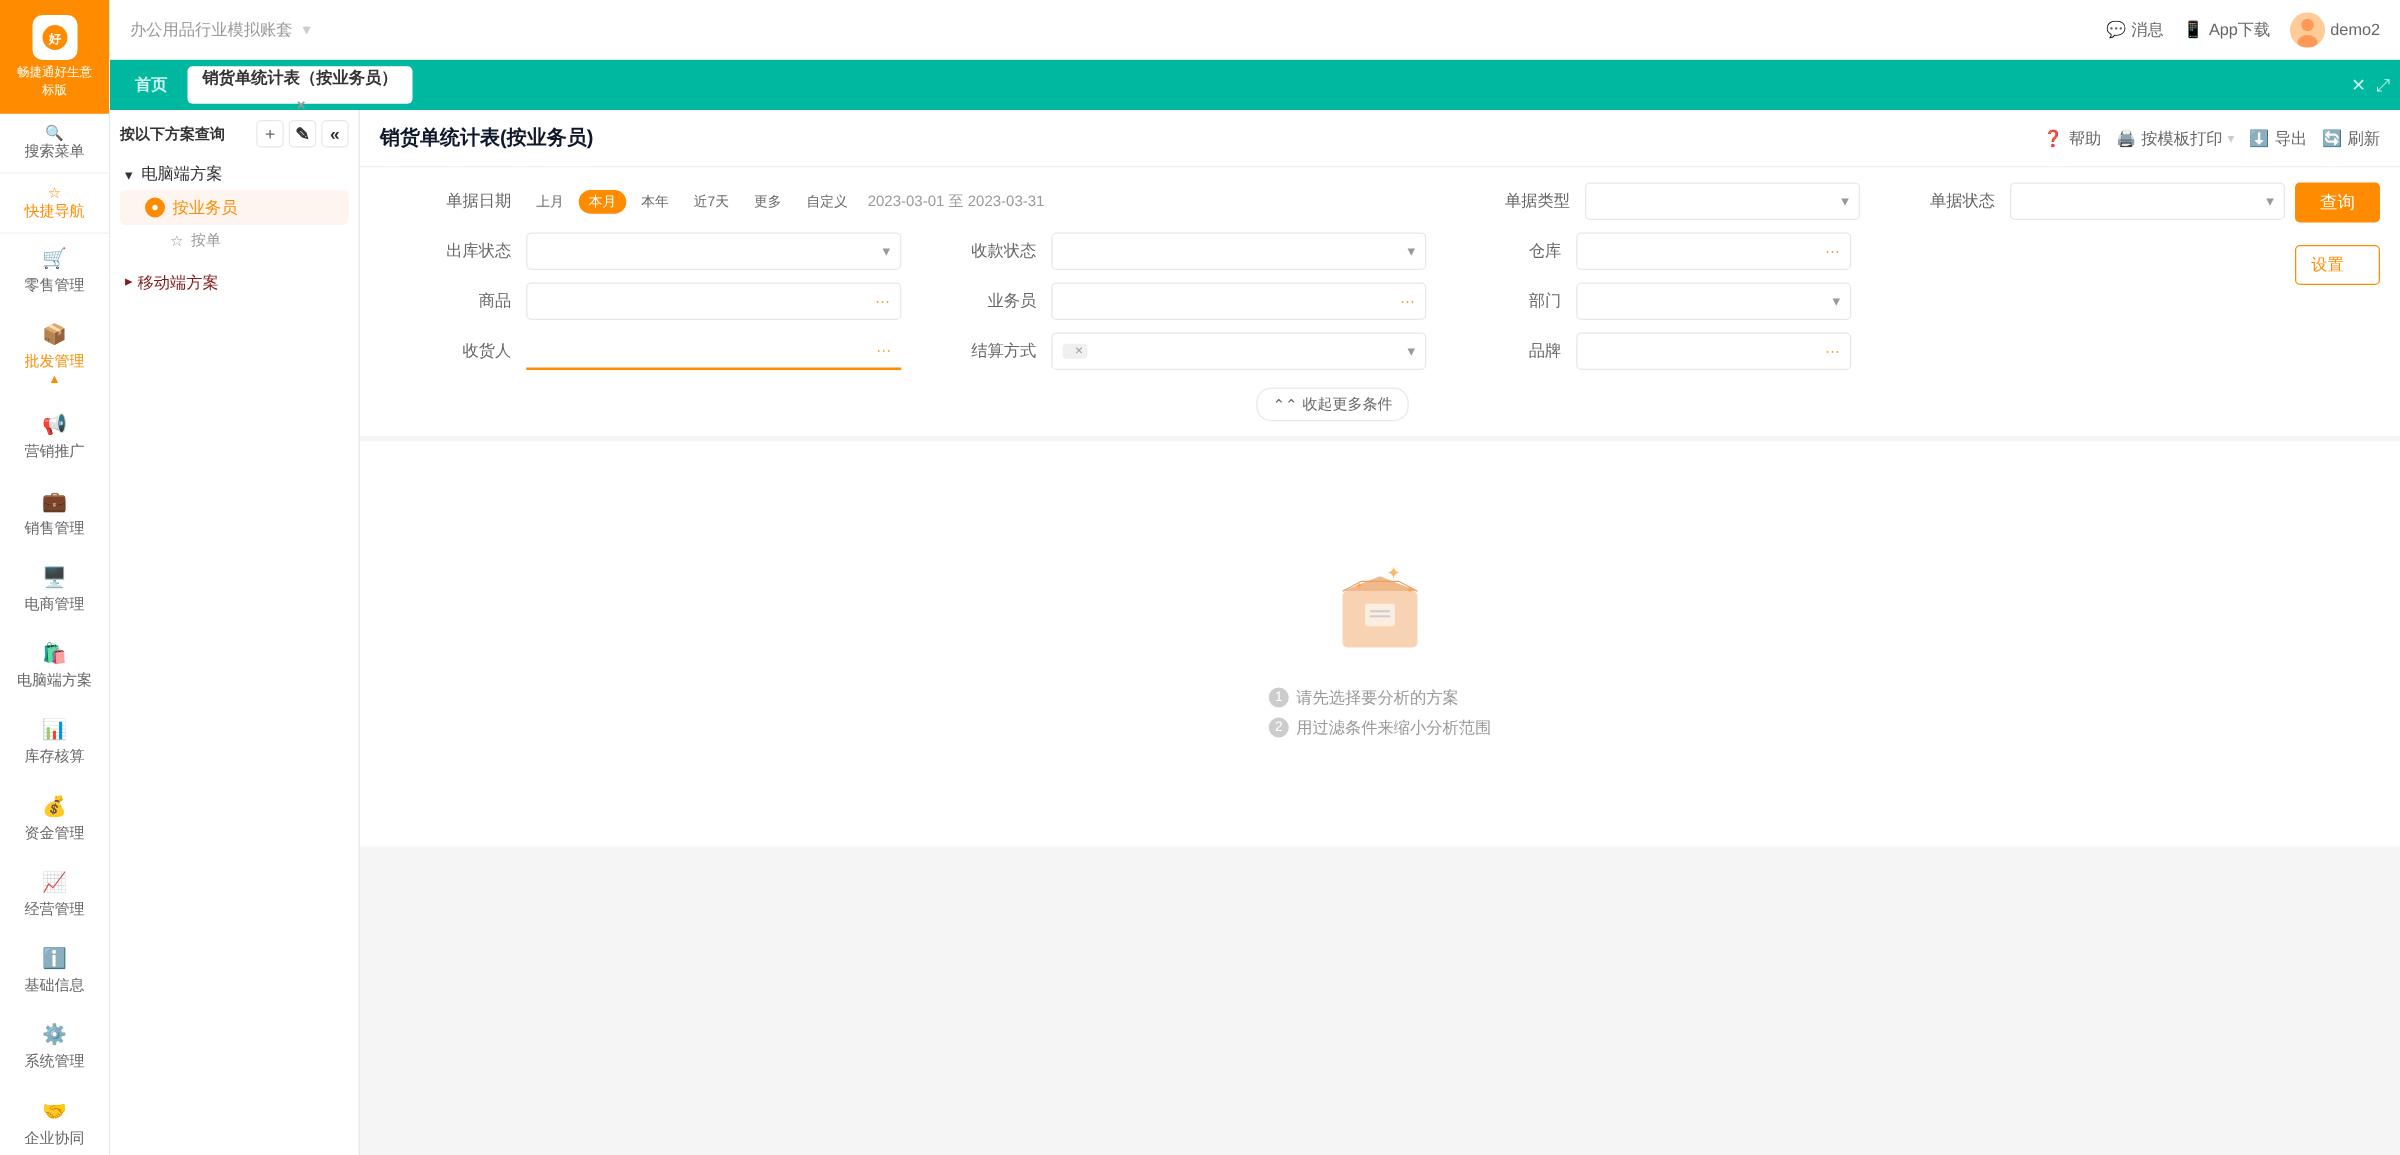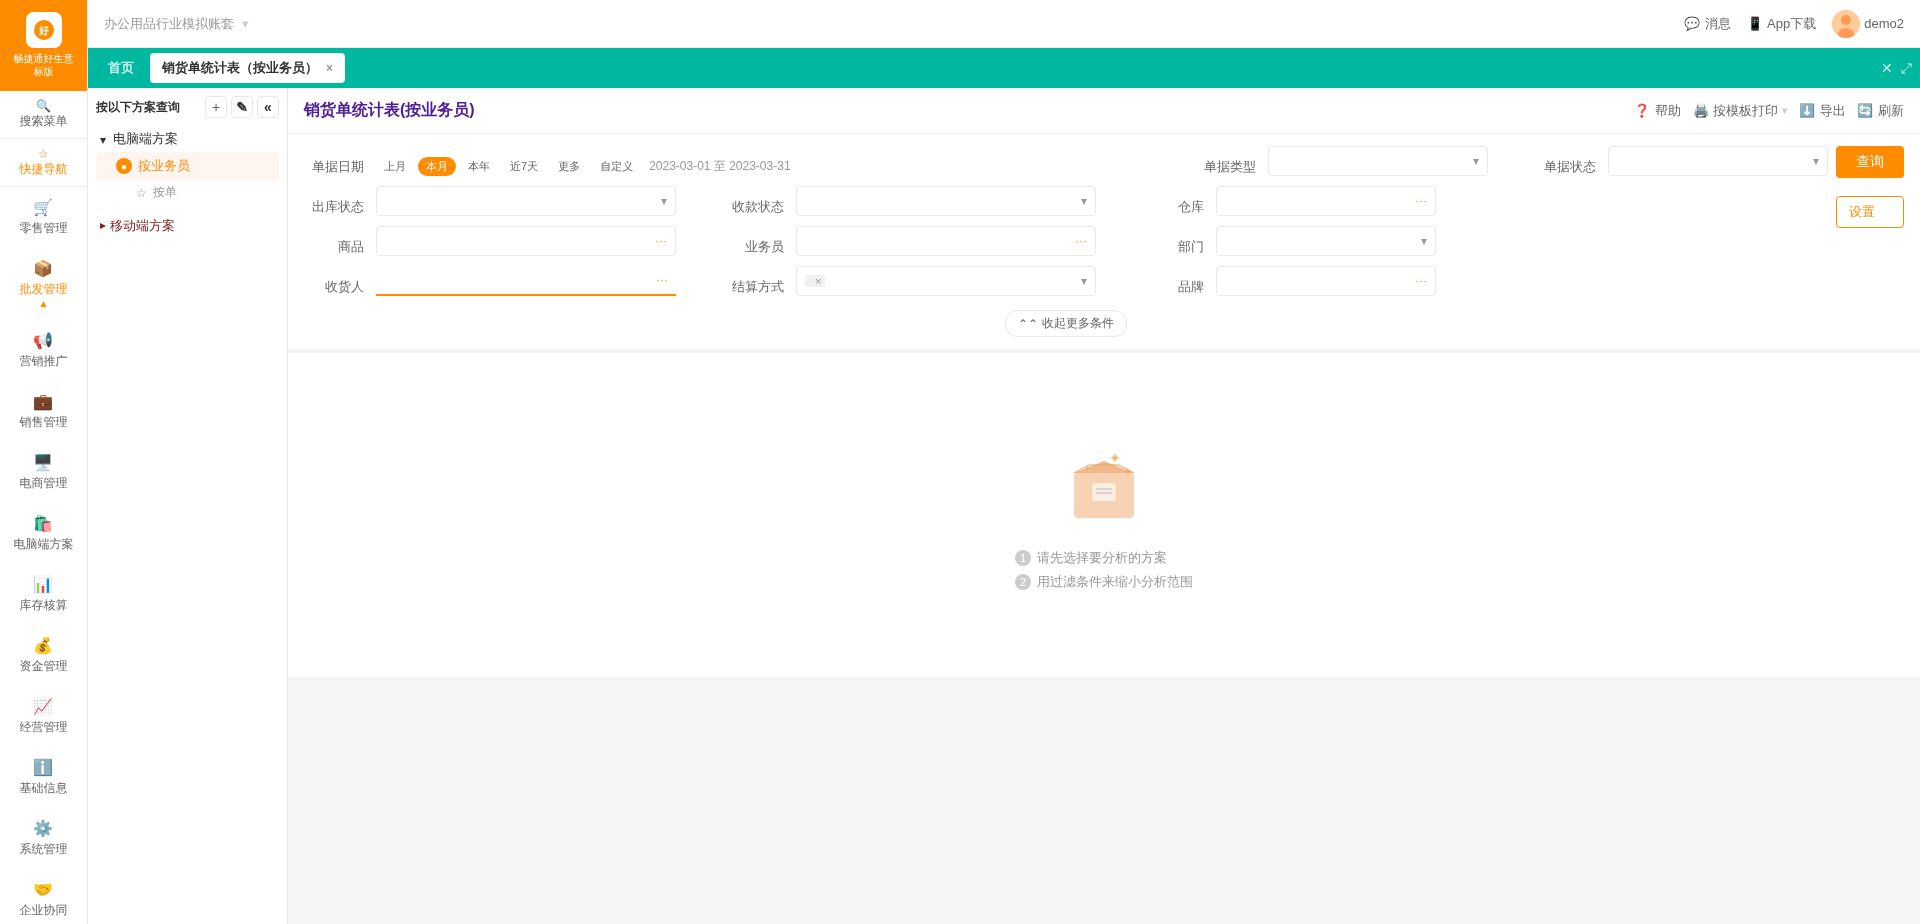--- a/index.html
+++ b/index.html
@@ -286,21 +286,21 @@
       background: #fff;
       padding: 12px 16px 0 16px;
       display: flex;
       align-items: center;
       justify-content: space-between;
       border-bottom: 1px solid #f0f0f0;
     }
     .page-title {
       font-size: 16px;
       font-weight: bold;
-      color: #4c1d95;
+      color: #0f172a;
       padding-bottom: 12px;
     }
     .page-actions {
       display: flex;
       align-items: center;
       gap: 12px;
       padding-bottom: 12px;
     }
     .page-action-btn {
       display: flex;
@@ -312,23 +312,24 @@
     }
 
     
     .filter-area {
       background: #fff;
       padding: 12px 16px;
       margin-bottom: 4px;
     }
     .filter-row {
       display: flex;
-      align-items: flex-end;
+      align-items: center;
       gap: 12px;
       margin-bottom: 10px;
+      margin-left: 45px;
     }
     .filter-row:last-child { margin-bottom: 0; }
     .filter-label {
       color: #666;
       font-size: 13px;
       white-space: nowrap;
       width: 60px;
       text-align: right;
     }
     .date-filter {
@@ -611,21 +612,21 @@
         </div>
         <span>demo2</span>
       </div>
     </div>
   </div>
 
   <div class="tab-bar">
     <div class="tab-item">
       <span>首页</span>
     </div>
-    <div class="tab-item active" style="margin-left:4px;">
+    <div class="tab-item active" style="margin-left:4px;flex-direction:column;">
       <span>销货单统计表（按业务员）</span>
       <span class="tab-close">×</span>
     </div>
     <div class="tab-expand">
       <span class="tab-expand-btn">✕</span>
       <span class="tab-expand-btn">⤢</span>
     </div>
   </div>
 
   <div class="content-area">

